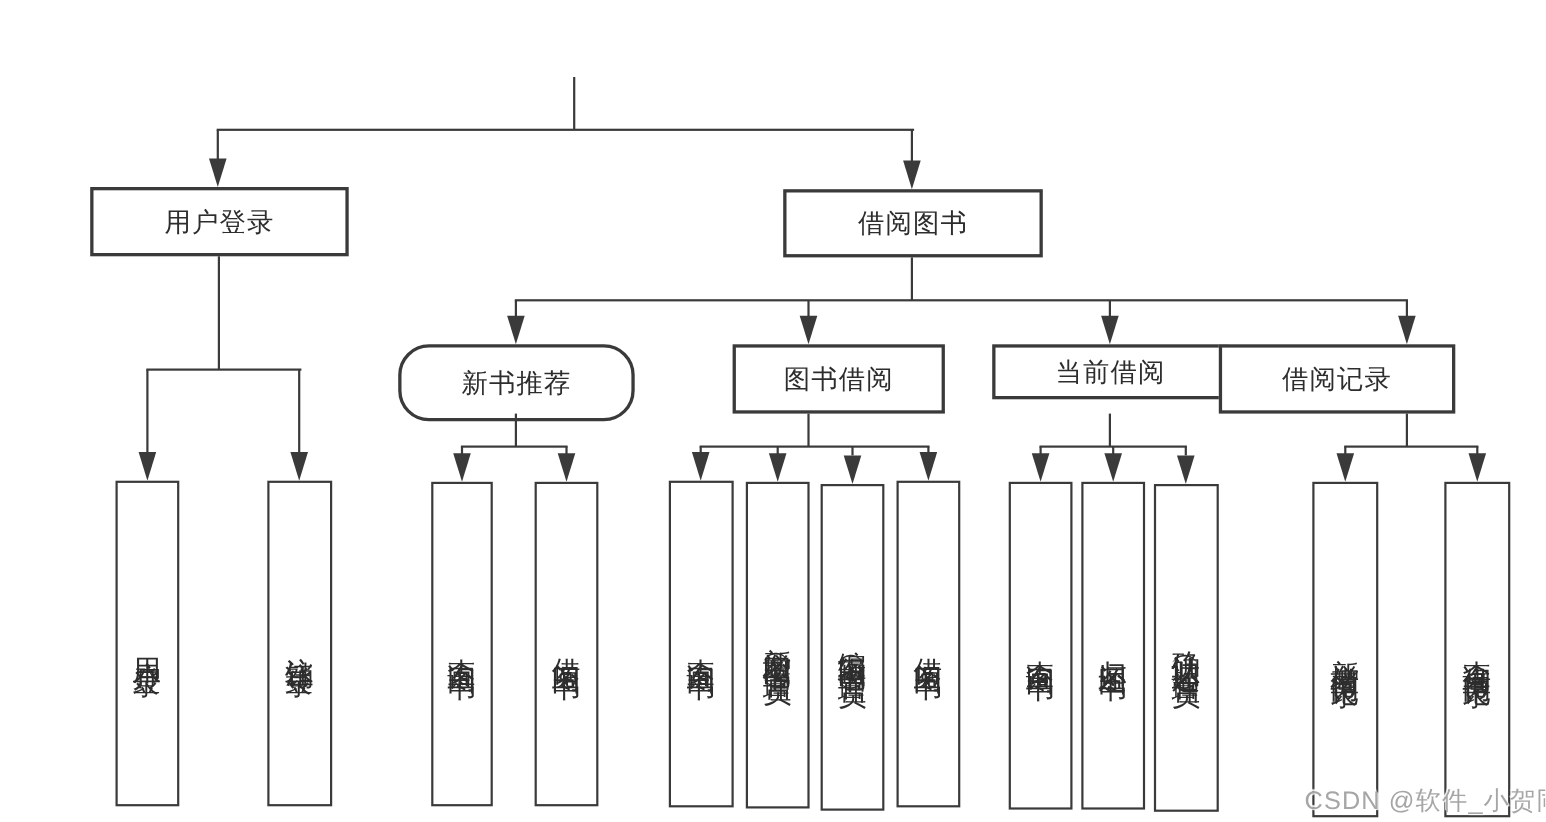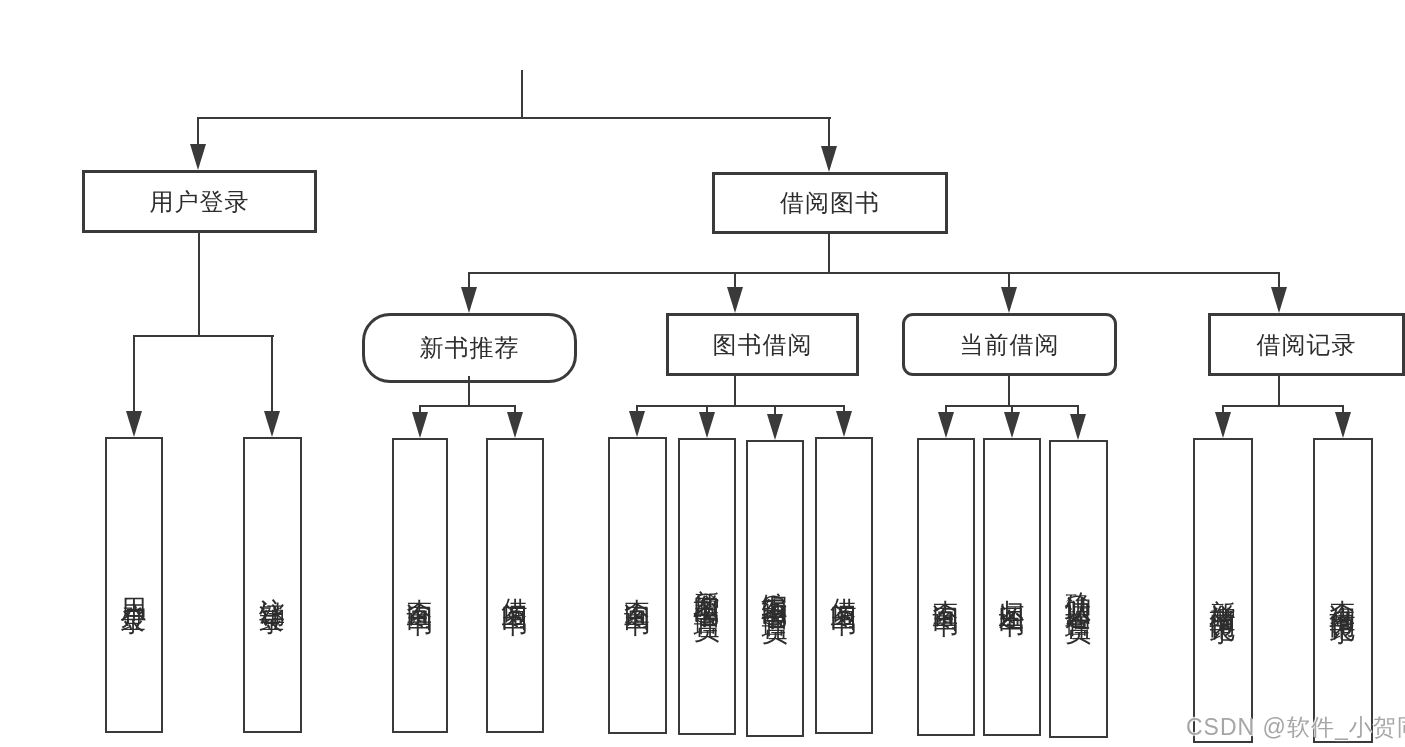--- a/index.html
+++ b/index.html
@@ -100,22 +100,22 @@
   <div class="arrow" style="left:461px;top:287px;"></div>
   <div class="vline" style="left:734px;top:273px;height:16px;"></div>
   <div class="arrow" style="left:727px;top:287px;"></div>
   <div class="vline" style="left:1008px;top:273px;height:16px;"></div>
   <div class="arrow" style="left:1001px;top:287px;"></div>
   <div class="vline" style="left:1278px;top:273px;height:16px;"></div>
   <div class="arrow" style="left:1271px;top:287px;"></div>
 
   <div class="box-h" style="left:362px;top:313px;width:215px;height:70px;border-radius:28px;">新书推荐</div>
   <div class="box-h" style="left:666px;top:313px;width:193px;height:63px;">图书借阅</div>
-  <div class="box-h" style="left:902px;top:313px;width:215px;height:63px;border-radius:11px;">当前借阅</div>
-  <div class="box-h" style="left:1208px;top:313px;width:197px;height:63px;">借阅记录</div>
+  <div class="box-h" style="left:902px;top:313px;width:215px;height:50px;">当前借阅</div>
+  <div class="box-h" style="left:1108px;top:313px;width:215px;height:63px;">借阅记录</div>
 
   <div class="vline" style="left:468px;top:376px;height:30px;"></div>
   <div class="hline" style="left:419px;top:405px;width:97px;"></div>
   <div class="vline" style="left:419px;top:406px;height:8px;"></div>
   <div class="arrow" style="left:412px;top:412px;"></div>
   <div class="vline" style="left:514px;top:406px;height:8px;"></div>
   <div class="arrow" style="left:507px;top:412px;"></div>
 
   <div class="vline" style="left:734px;top:376px;height:30px;"></div>
   <div class="hline" style="left:636px;top:405px;width:209px;"></div>

